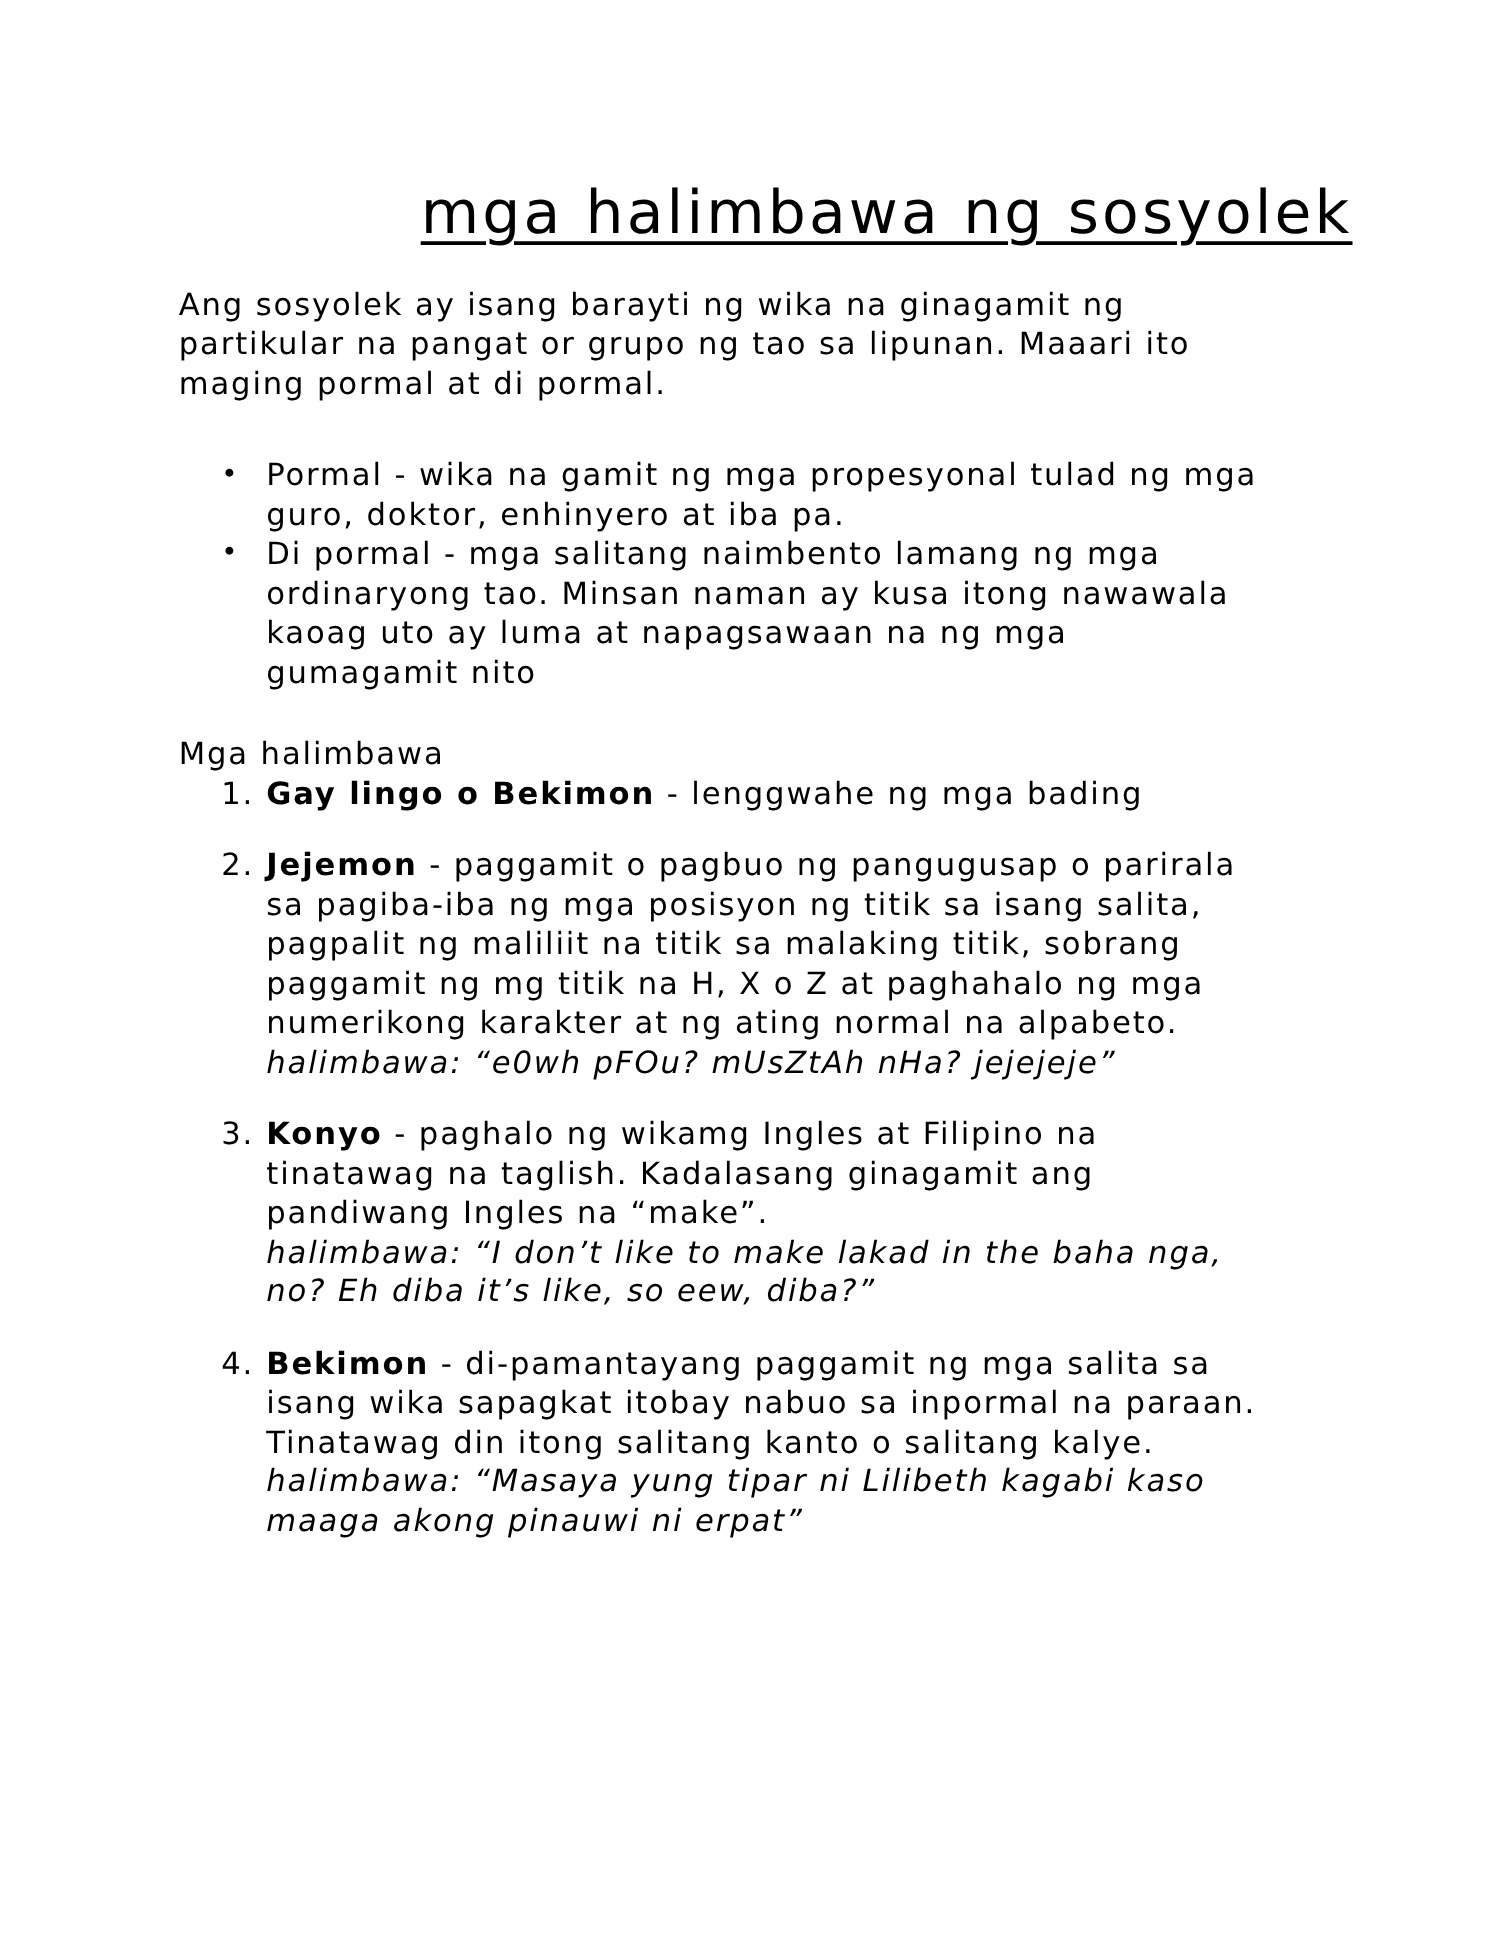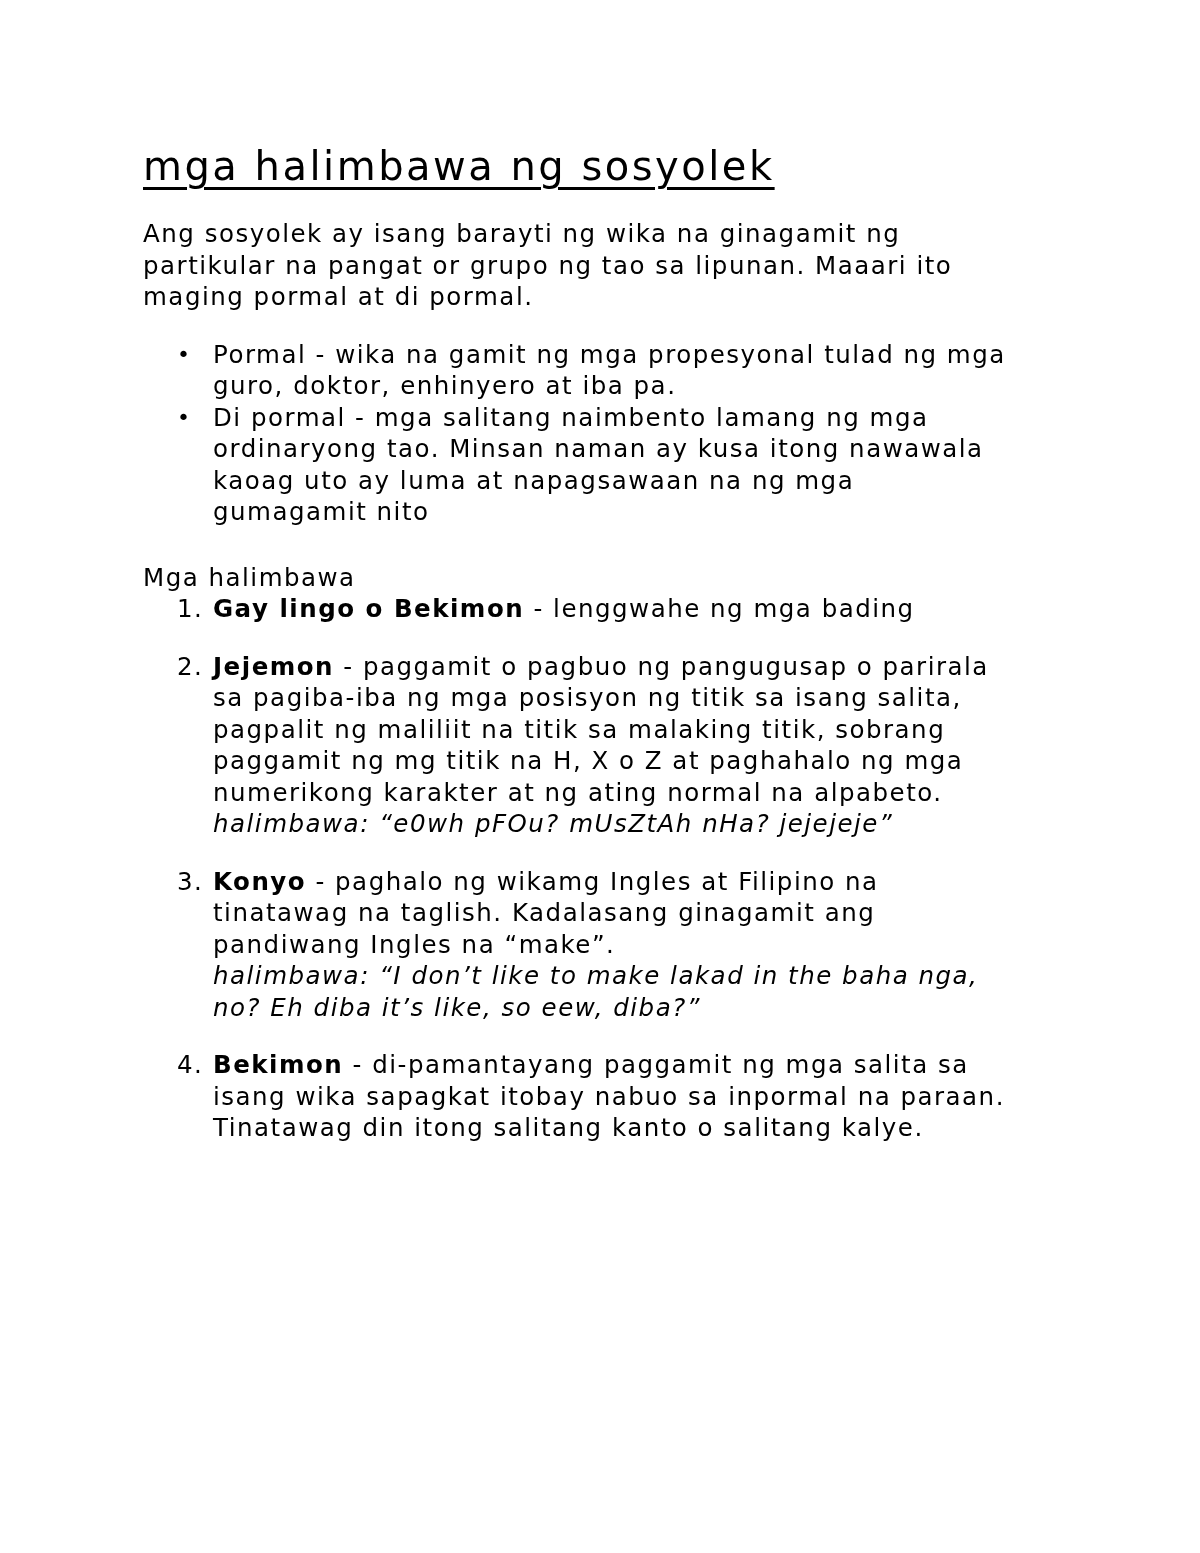--- a/index.html
+++ b/index.html
@@ -12,38 +12,39 @@
     position: relative;
     width: 1200px;
     height: 1553px;
     background: #ffffff;
     overflow: hidden;
   }
   .content {
     padding: 142px 118px 0 143px;
   }
   .doc-title {
-    font-size: 40px;
+    font-size: 48px;
     font-weight: 500;
     letter-spacing: 2.5px;
     line-height: 1.2;
     text-decoration: underline;
     text-decoration-thickness: 3px;
     text-underline-offset: 7px;
     margin-bottom: 28px;
     white-space: pre-line;
+    text-align: right;
   }
   .bodytext {
     font-size: 24.5px;
     line-height: 31.5px;
     letter-spacing: 1.5px;
   }
   .intro {
     white-space: pre-line;
-    margin-bottom: 26px;
+    margin-bottom: 42px;
   }
   .bullet-list {
     margin-bottom: 34px;
   }
   .bullet-row {
     display: flex;
     align-items: flex-start;
   }
   .bullet-row .marker {
     width: 36px;
@@ -143,18 +144,20 @@
         </div>
       </div>
 
       <div class="item">
         <span class="num">4.</span>
         <div class="item-body">
           <span class="term">Bekimon</span>
           <span class="desc">- di-pamantayang paggamit ng mga salita sa
 isang wika sapagkat itobay nabuo sa inpormal na paraan.
 Tinatawag din itong salitang kanto o salitang kalye.</span>
+          <div class="example">halimbawa: “Masaya yung tipar ni Lilibeth kagabi kaso
+maaga akong pinauwi ni erpat”</div>
         </div>
       </div>
 
     </div>
   </div>
 </div>
 
 </body></html>

